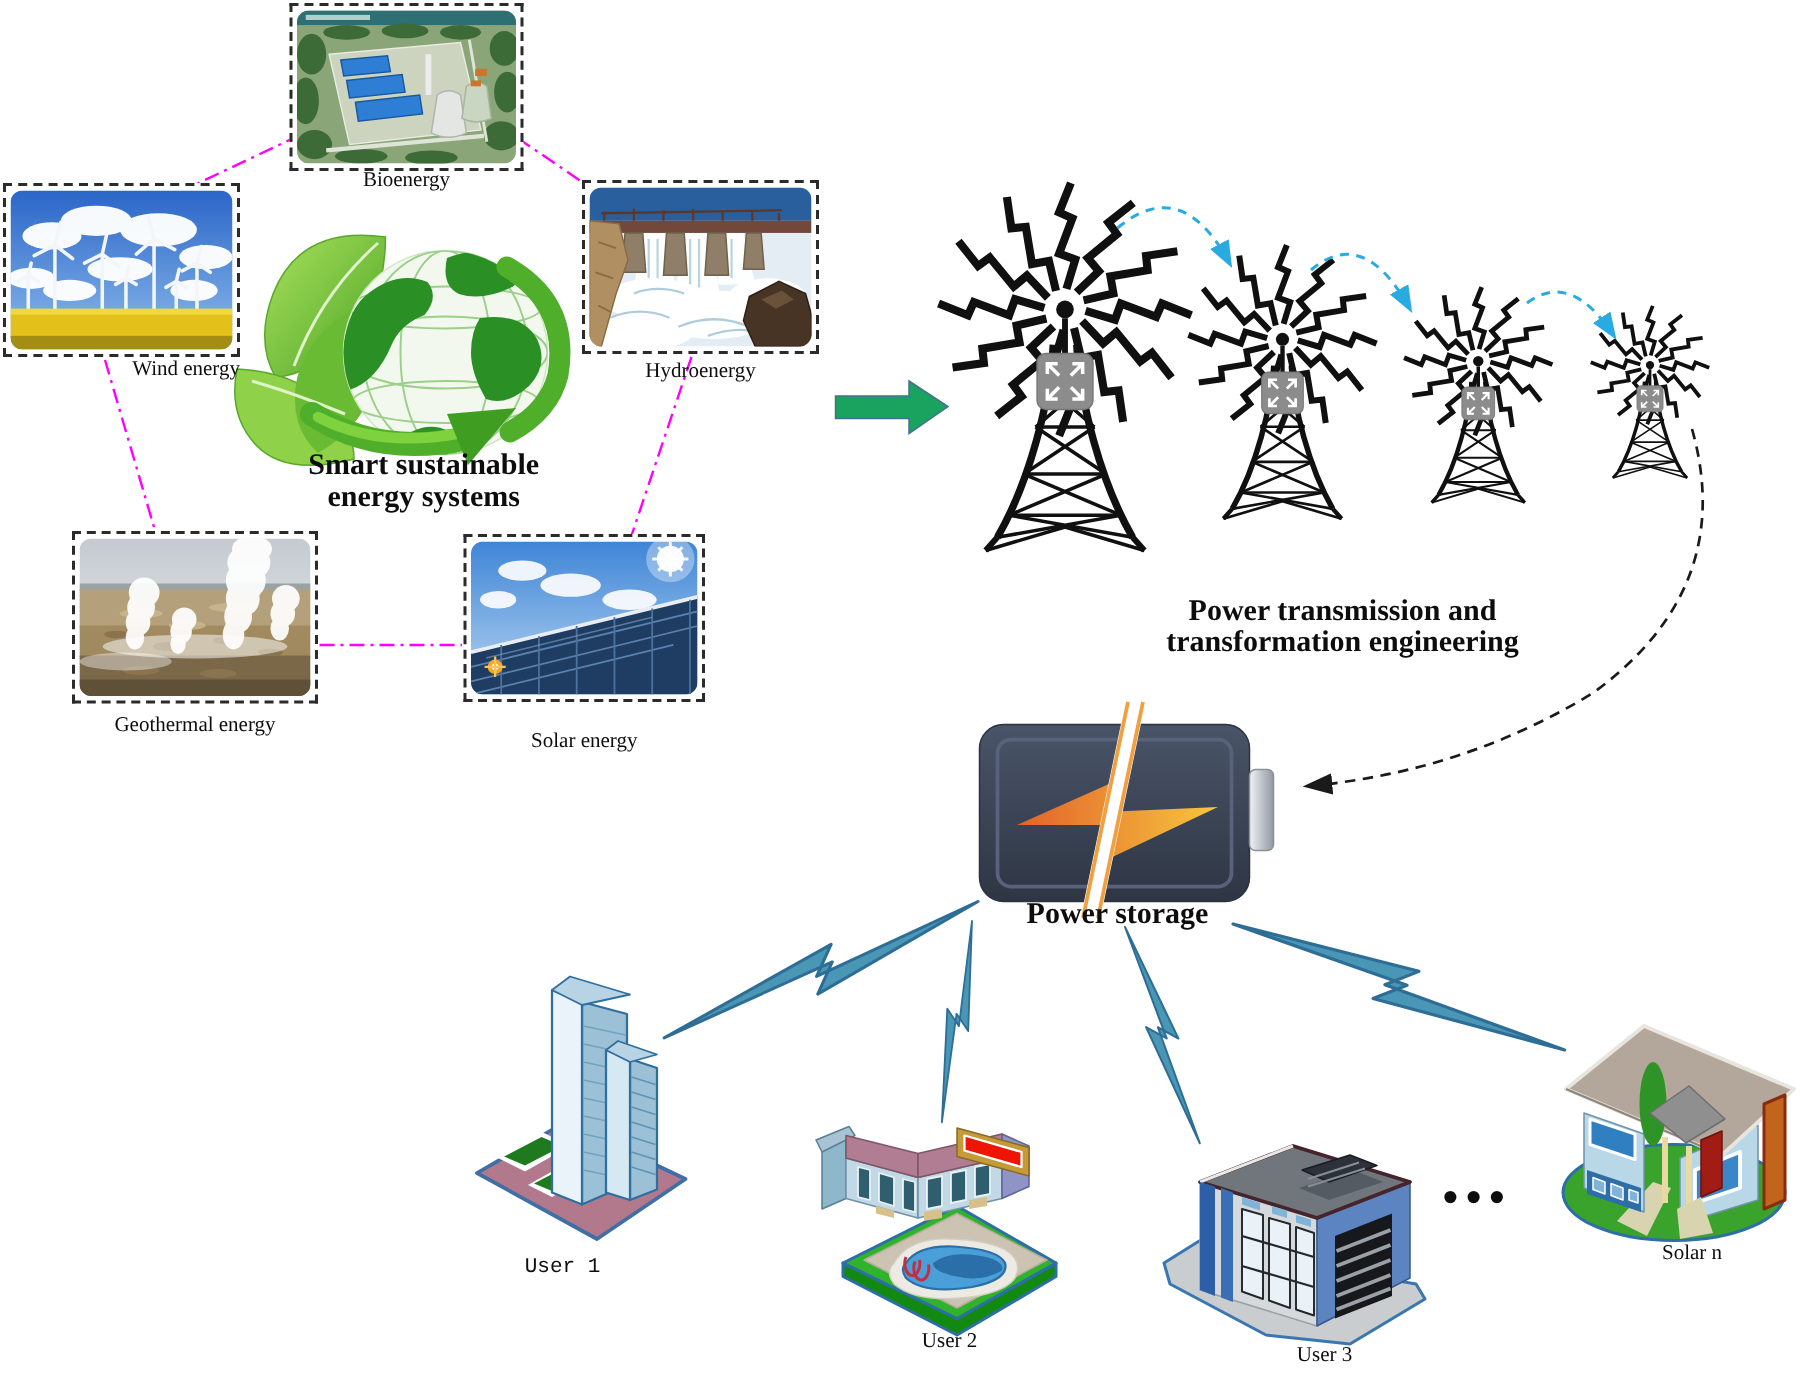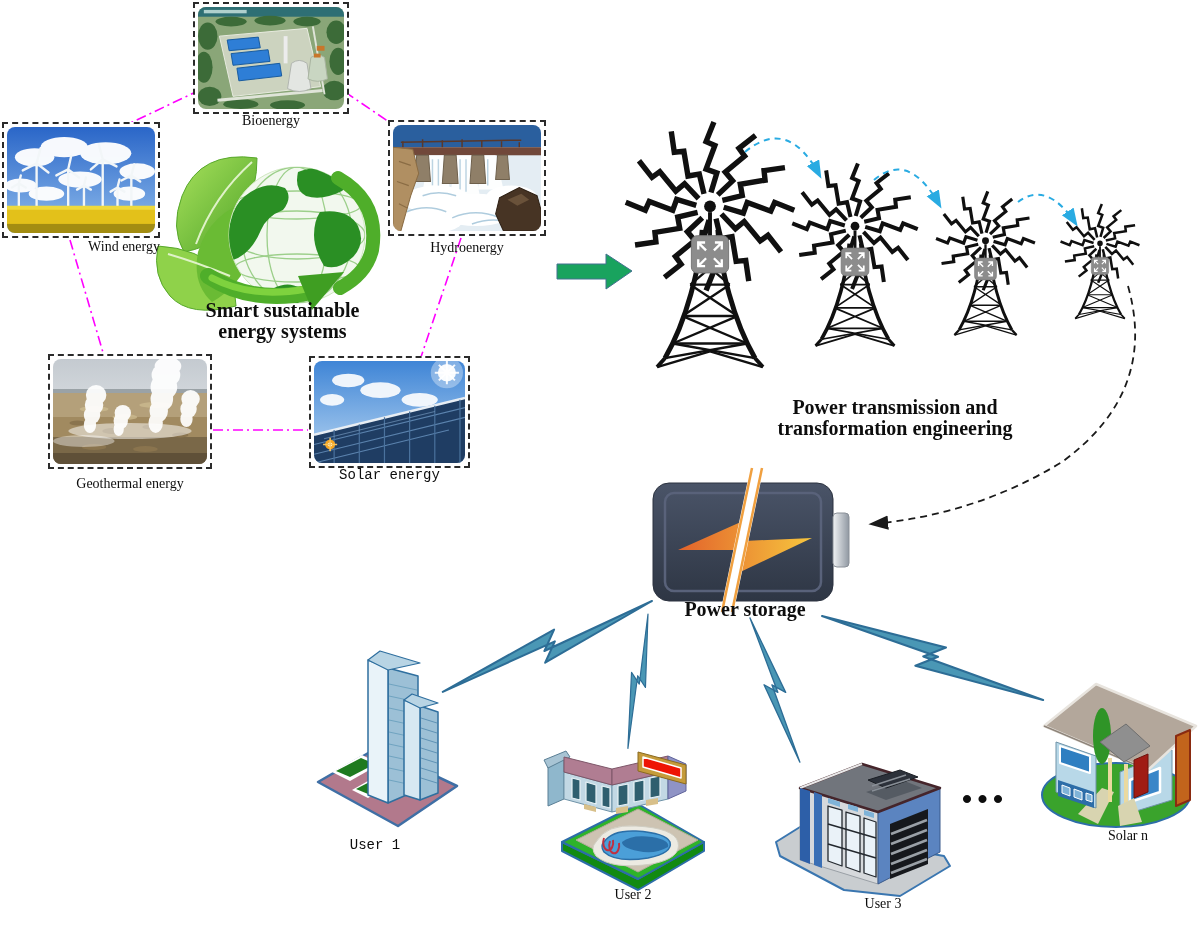--- a/index.html
+++ b/index.html
@@ -449,21 +449,21 @@
       <circle cx="16" cy="86" r="5" fill="#f5a623"></circle>
         <circle cx="16" cy="86" r="2.2" fill="#ffffff"></circle>
       <path d="M9,86 H23 M16,79 V93" stroke="#f8c35a" stroke-width="1.5"></path>
     </svg>
   </div>
 
   <div class="lbl" style="left:193px;top:114px;width:156px;">Bioenergy</div>
   <div class="lbl" style="left:0px;top:240px;width:160px;text-align:right;">Wind energy</div>
   <div class="lbl" style="left:388px;top:241px;width:158px;">Hydroenergy</div>
   <div class="lbl" style="left:48px;top:477px;width:164px;">Geothermal energy</div>
-  <div class="lbl" style="left:309px;top:468px;width:161px;font-family:Liberation Mono, monospace;">Solar energy</div>
+  <div class="lbl" style="left:309px;top:488px;width:161px;">Solar energy</div>
 
   <div class="lbl bold" style="left:180px;top:300px;width:205px;">Smart sustainable energy systems</div>
   <div class="lbl bold" style="left:760px;top:349px;width:270px;margin-top:48px;">Power transmission and transformation engineering</div>
   <div class="lbl bold" style="left:650px;top:599px;width:190px;font-family:Liberation Serif, serif;">Power storage</div>
 
   <div class="lbl" style="left:317px;top:838px;width:116px;font-family:Liberation Mono, monospace;">User 1</div>
   <div class="lbl" style="left:575px;top:888px;width:116px;">User 2</div>
   <div class="lbl" style="left:827px;top:897px;width:112px;">User 3</div>
   <div class="lbl" style="left:1068px;top:829px;width:120px;">Solar n</div>
   <div class="dots" style="left:950px;top:782px;width:70px;">•••</div>

